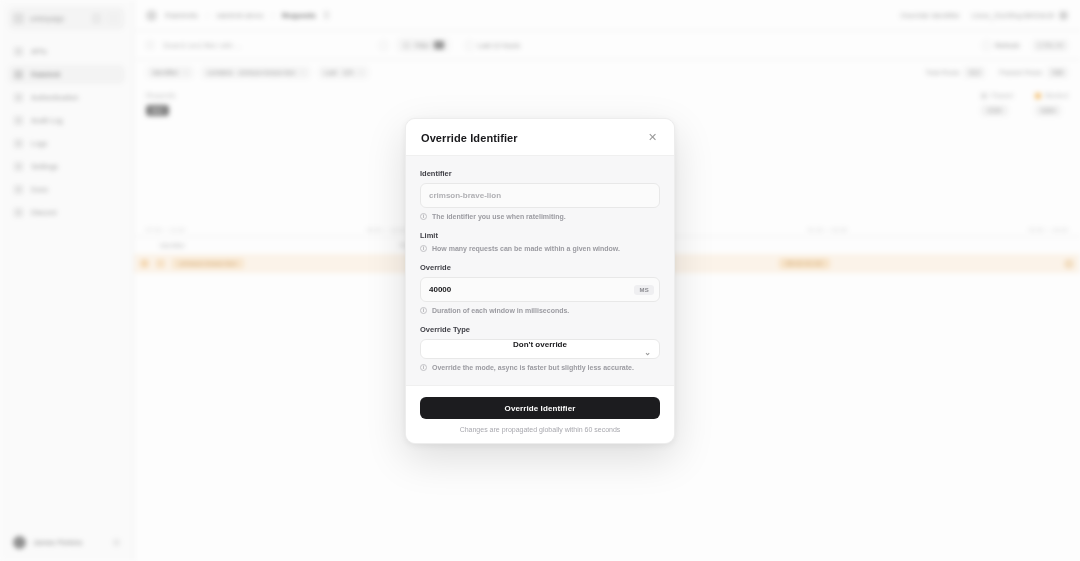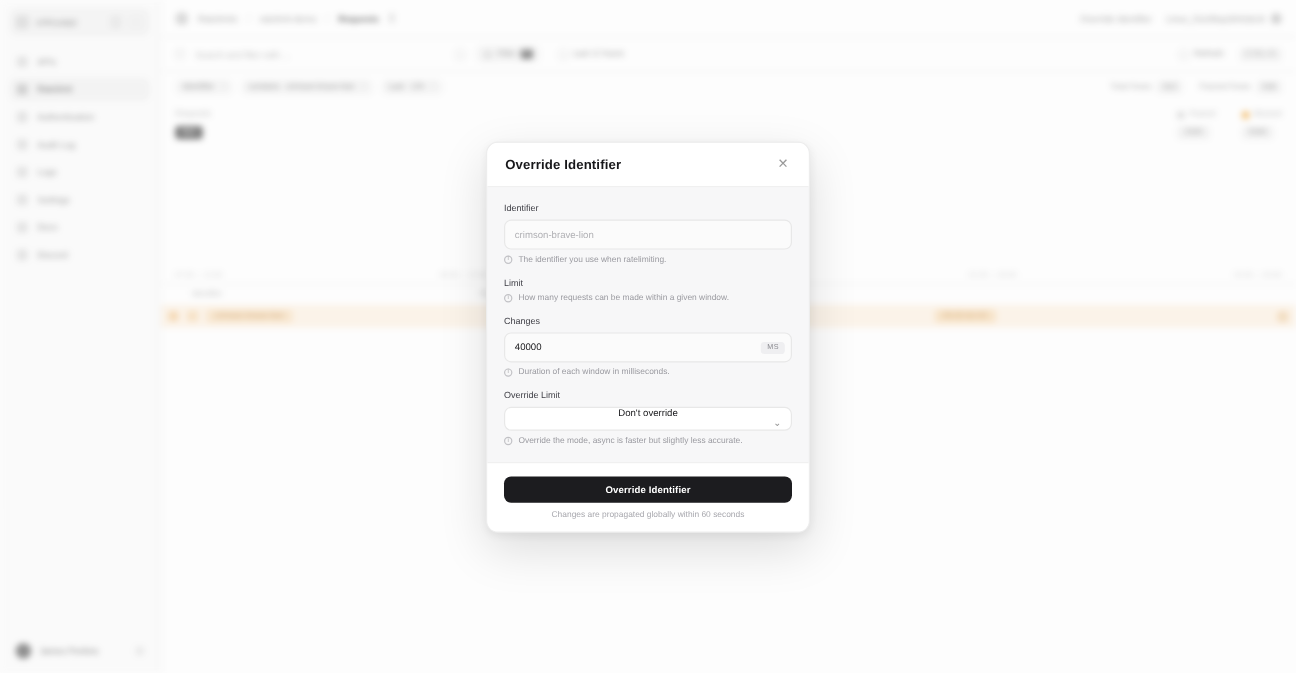--- a/index.html
+++ b/index.html
@@ -135,21 +135,21 @@
   }
   .m-head {
     background:#fff; padding:12px 15px 11px 15px;
     display:flex; align-items:center; border-bottom:1px solid #f0f0f0;
   }
   .m-title { font-size:11px; font-weight:bold; color:#18181b; letter-spacing:.1px; }
   .m-close {
     margin-left:auto; width:13px;height:13px; color:#9a9a9a; font-size:11px;
     display:flex;align-items:center;justify-content:center; line-height:1; cursor:pointer;
   }
-  .m-body { padding:13px 14px 12px 14px; }
+  .m-body { padding:13px 14px 12px 14px;font-weight:bold; }
   .field { margin-bottom:11px; }
   .field:last-child { margin-bottom:2px; }
   .lbl { font-size:7.5px; color:#3f3f46; display:block; margin-bottom:5px; }
   .input {
     position:relative; background:#fbfbfb; border:1px solid #e8e8e8; border-radius:6px;
     height:25px; display:flex; align-items:center; padding:0 8px;
     font-size:8px; color:#18181b;
   }
   .input.ph { color:#b0b0b4; }
   .suffix {
@@ -376,33 +376,33 @@
 
       <div class="field">
         <span class="lbl">Limit</span>
         <div class="hint">
           <i class="i-ico">i</i>
           <span>How many requests can be made within a given window.</span>
         </div>
       </div>
 
       <div class="field">
-        <span class="lbl">Changes</span>
+        <span class="lbl">Override</span>
         <div class="input">
           <span>40000</span>
           <span class="suffix">MS</span>
         </div>
         <div class="hint">
           <i class="i-ico">i</i>
           <span>Duration of each window in milliseconds.</span>
         </div>
       </div>
 
       <div class="field">
-        <span class="lbl">Override Limit</span>
+        <span class="lbl">Override Type</span>
         <div class="select">
           <span>Don't override</span>
           <span class="chev">⌄</span>
         </div>
         <div class="hint">
           <i class="i-ico">i</i>
           <span>Override the mode, async is faster but slightly less accurate.</span>
         </div>
       </div>
 

